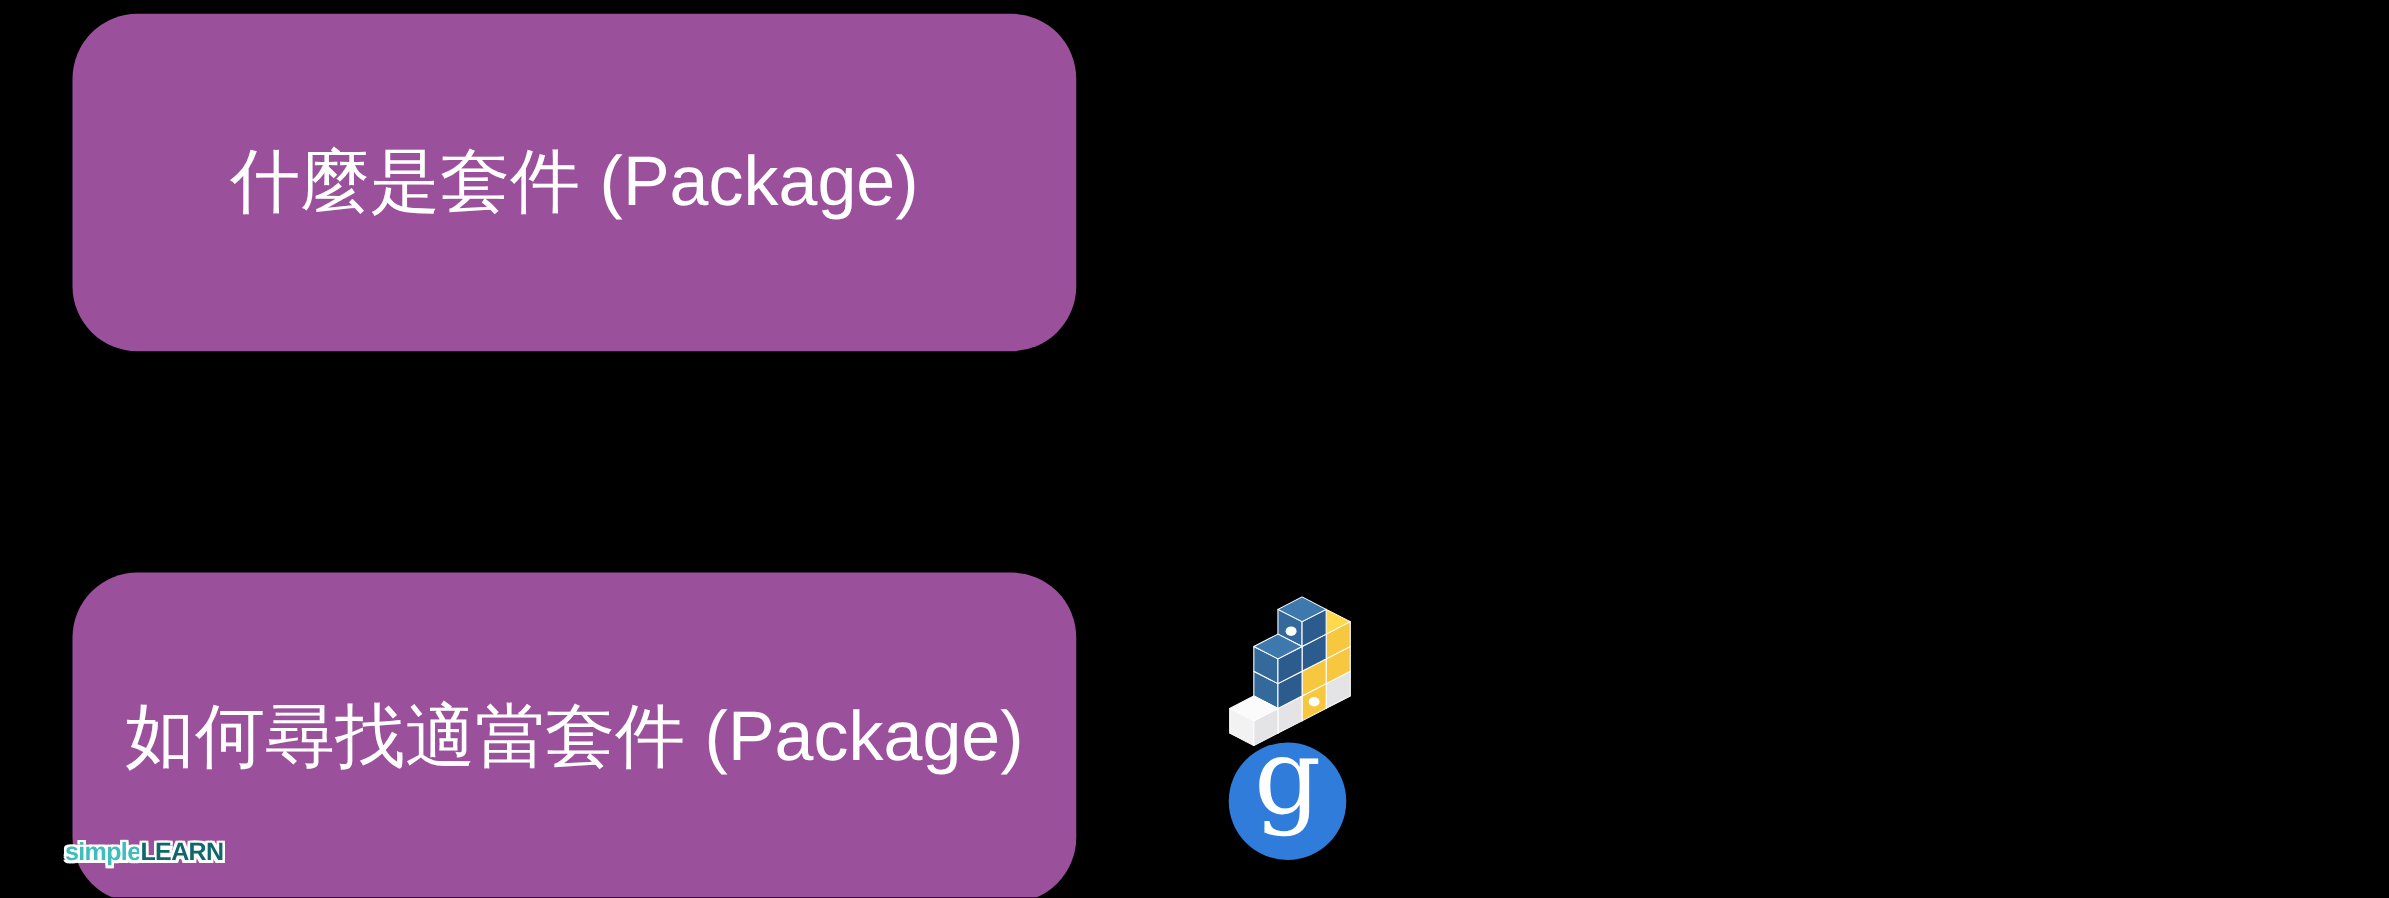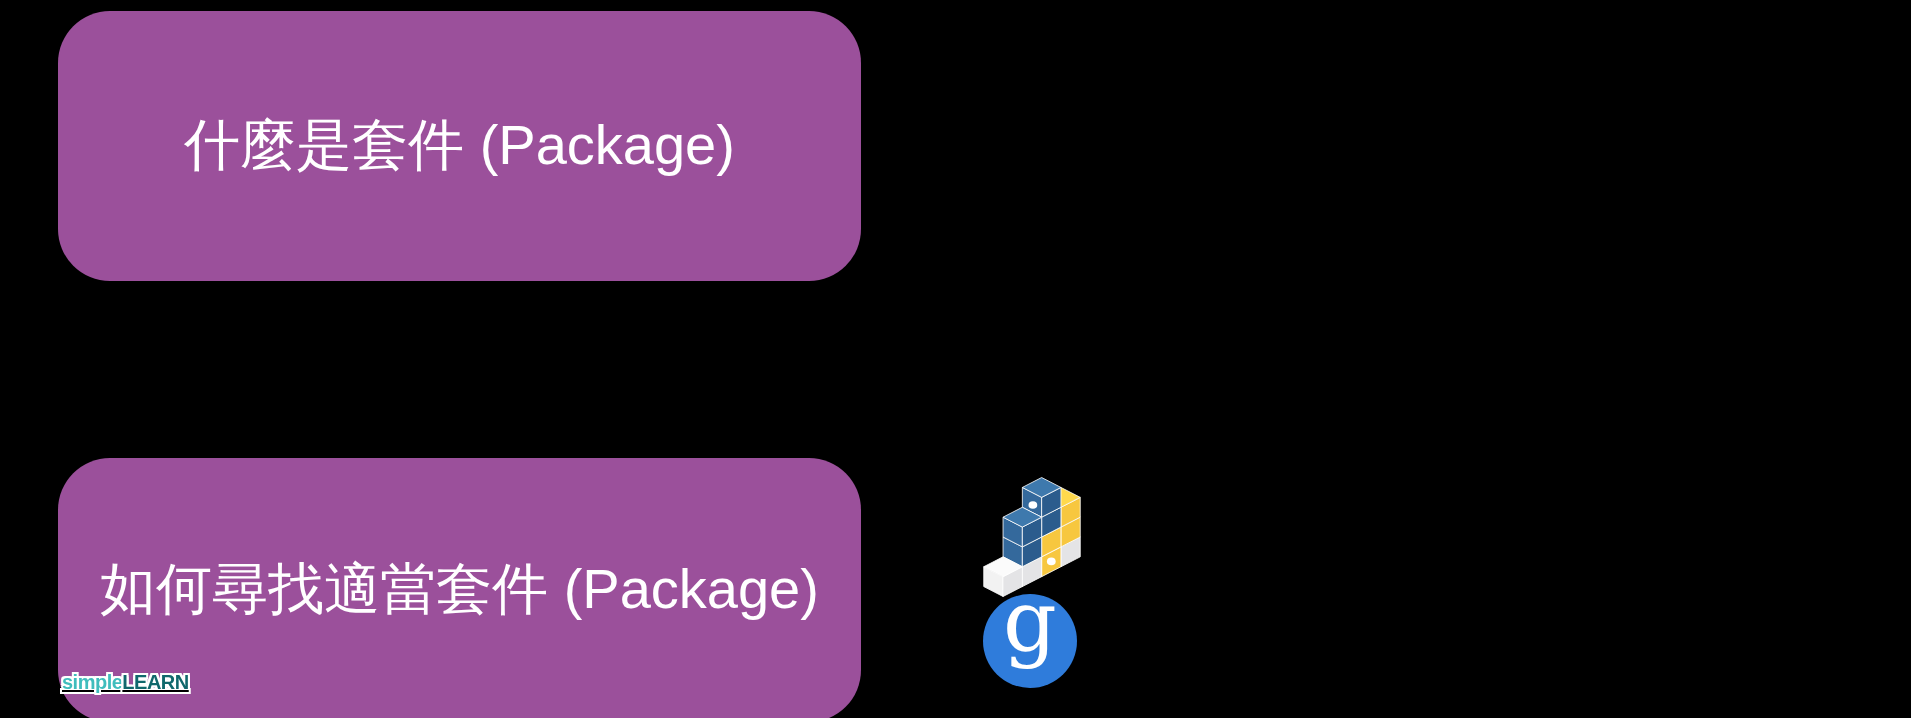--- a/index.html
+++ b/index.html
@@ -32,25 +32,24 @@
     background:var(--purple);border-radius:52px;
     display:flex;align-items:center;justify-content:center;margin-left:48px;
   }
   .pbox-1{top:11px;height:270px;}
   .pbox-2{top:458px;height:264px;}
   .pbox .box-label{
     color:var(--box-text);font-size:56px;font-weight:300;
     letter-spacing:0;white-space:nowrap;
   }
   .brand{
-    position:absolute;left:62px;top:671px;
+    position:absolute;left:52px;top:671px;
     font-size:20px;letter-spacing:-0.5px;white-space:nowrap;
     text-shadow:-2px -2px 0 #fff,2px -2px 0 #fff,-2px 2px 0 #fff,2px 2px 0 #fff,
                 0 -2px 0 #fff,0 2px 0 #fff,-2px 0 0 #fff,2px 0 0 #fff;
-    text-decoration:underline;
   }
   .brand .b1{color:var(--brand-light);font-weight:600;}
   .brand .b2{color:var(--brand-dark);font-weight:800;}
   .pypi-logo{position:absolute;left:982px;top:476px;}
   .pypi-logo polygon{stroke:#ffffff;stroke-width:1;stroke-linejoin:round;}
   .f-bt{fill:var(--pypi-blue-top);}  .f-bl{fill:var(--pypi-blue-left);}  .f-br{fill:var(--pypi-blue-right);}
   .f-yt{fill:var(--pypi-yellow-top);}.f-yl{fill:var(--pypi-yellow-left);}.f-yr{fill:var(--pypi-yellow-right);}
   .f-wt{fill:var(--pypi-white-top);} .f-wl{fill:var(--pypi-white-left);} .f-wr{fill:var(--pypi-white-right);}
   .pypi-link{
     position:absolute;left:1113px;top:492px;

